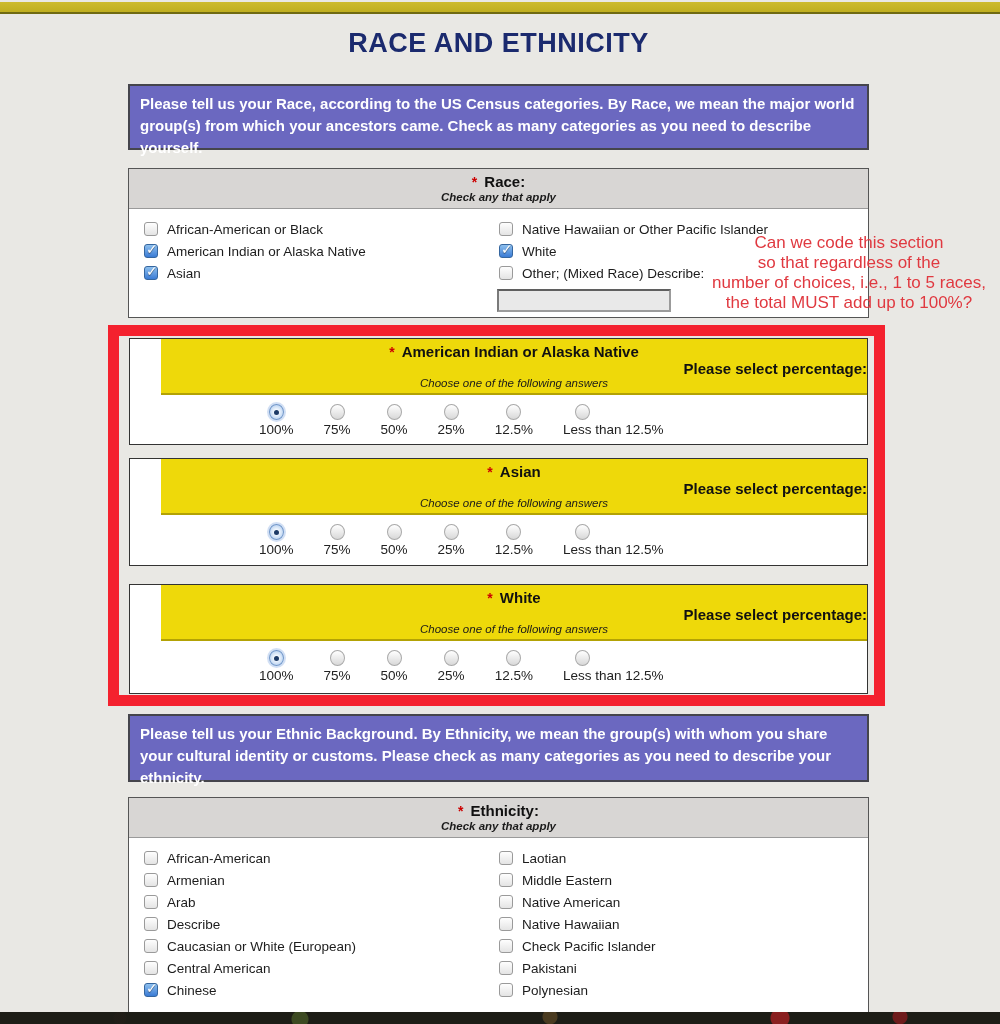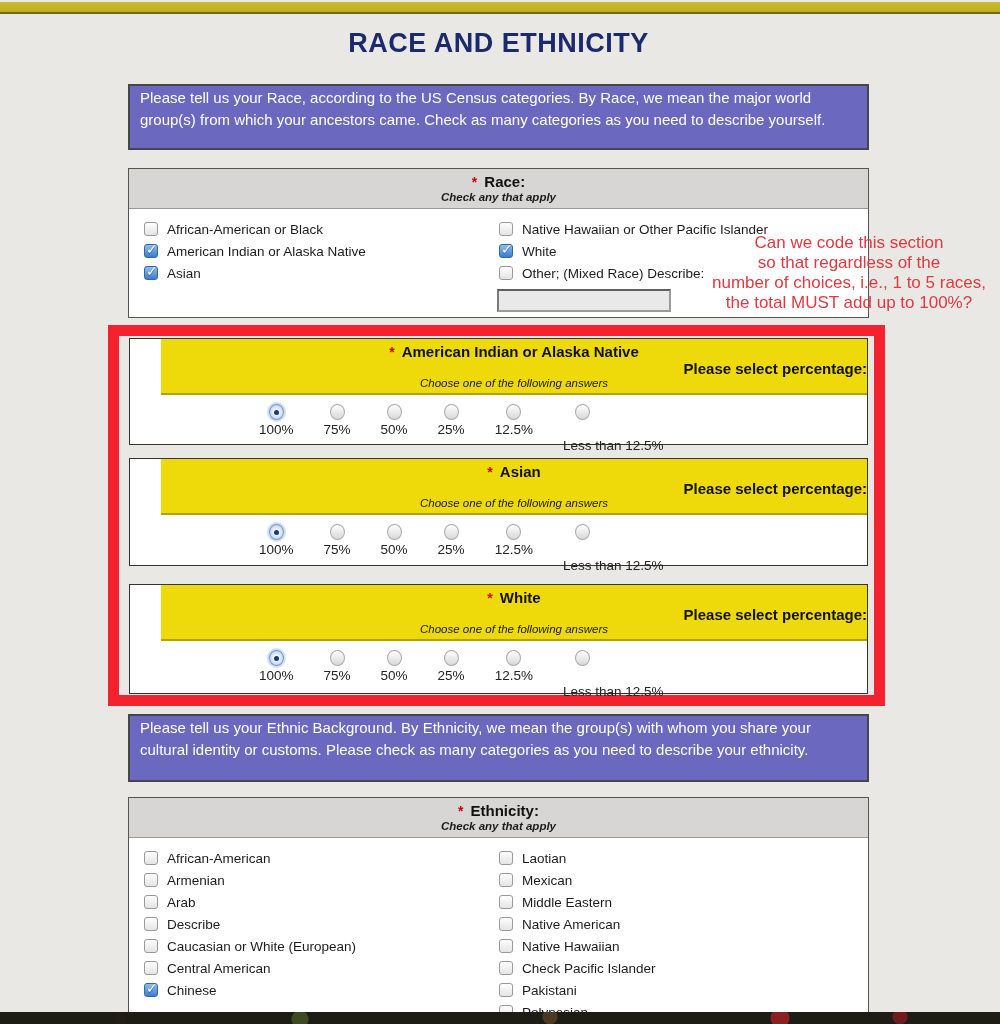--- a/index.html
+++ b/index.html
@@ -23,22 +23,22 @@
     position:absolute; top:28px; left:128px; width:741px;
     text-align:center; font-size:27px; font-weight:bold;
     color:var(--title,#1b2a6e); letter-spacing:.5px;
   }
 
   
   .banner {
     position:absolute; left:128px; width:741px;
     background:var(--banner,#6b68c0);
     border:2px solid #45454c;
-    color:#fff; font-weight:normal; font-size:15px; line-height:1.45;
-    padding:1px 12px 9px 10px;
+    color:#fff; font-weight:bold; font-size:15px; line-height:1.45;
+    padding:7px 12px 9px 10px;
   }
   .banner-race { top:84px; height:66px; }
   .banner-eth  { top:714px; height:68px; }
 
   
   .formbox {
     position:absolute; left:128px; width:741px;
     background:#fff; border:1px solid #555;
   }
   .race-box { top:168px; height:150px; }
@@ -110,21 +110,21 @@
   }
   .pct-header .p-title  { font-size:15px; font-weight:bold; color:#111; }
   .pct-header .p-prompt { font-size:15px; font-weight:bold; color:#111;text-align:right; }
   .pct-header .p-instr  { font-size:11.5px; font-weight:normal; font-style:italic; color:#1a1a1a; }
 
   .pct-body { display:flex; padding:9px 0 0 129px; }
   .pct-option {
     display:flex; flex-direction:column; align-items:center;
     margin-right:30px; font-size:13.5px; color:#222;
   }
-  .pct-option:last-child { align-items:flex-start; margin-right:0;gap:16px; }
+  .pct-option:last-child { align-items:flex-start; margin-right:0; }
   .pct-option:last-child .radio { margin-left:12px; }
   .pct-option .opt-label { margin-top:2px; white-space:nowrap; }
 
   .radio {
     width:15px; height:16px; border-radius:50%;
     border:1px solid #a9a9a9;
     background:linear-gradient(#ffffff,#d8d8d8);
     cursor:pointer; position:relative;
   }
   .radio.selected {
@@ -345,24 +345,20 @@
         <span>Chinese</span>
       </div>
     </div>
     <div class="col-right">
       <div class="cb-row">
         <span class="cb"></span>
         <span>Laotian</span>
       </div>
       <div class="cb-row">
         <span class="cb"></span>
-        <span>Mexican</span>
-      </div>
-      <div class="cb-row">
-        <span class="cb"></span>
         <span>Middle Eastern</span>
       </div>
       <div class="cb-row">
         <span class="cb"></span>
         <span>Native American</span>
       </div>
       <div class="cb-row">
         <span class="cb"></span>
         <span>Native Hawaiian</span>
       </div>

